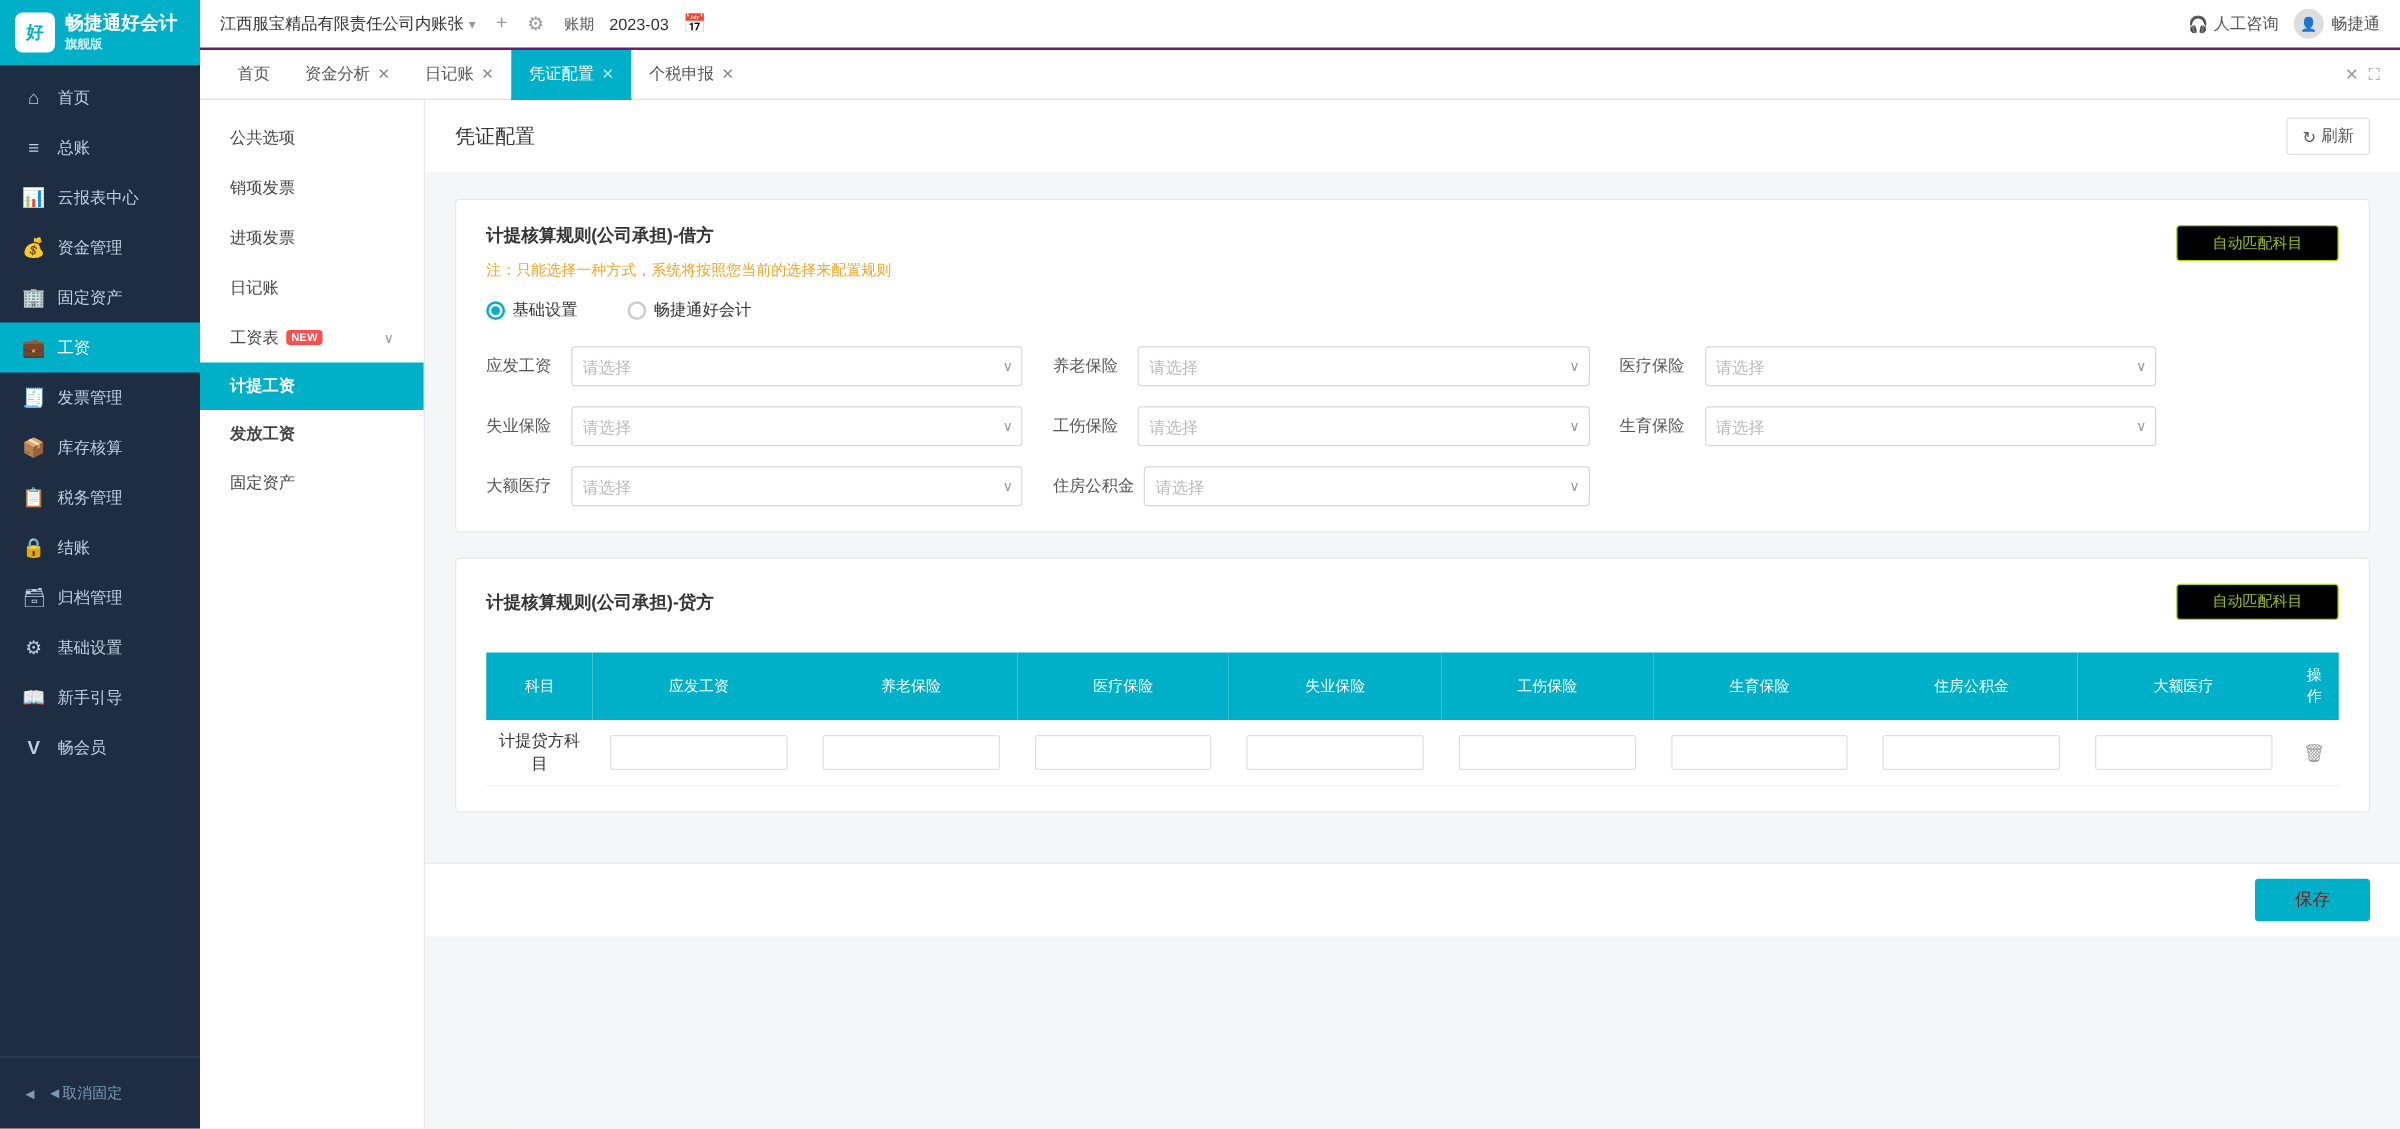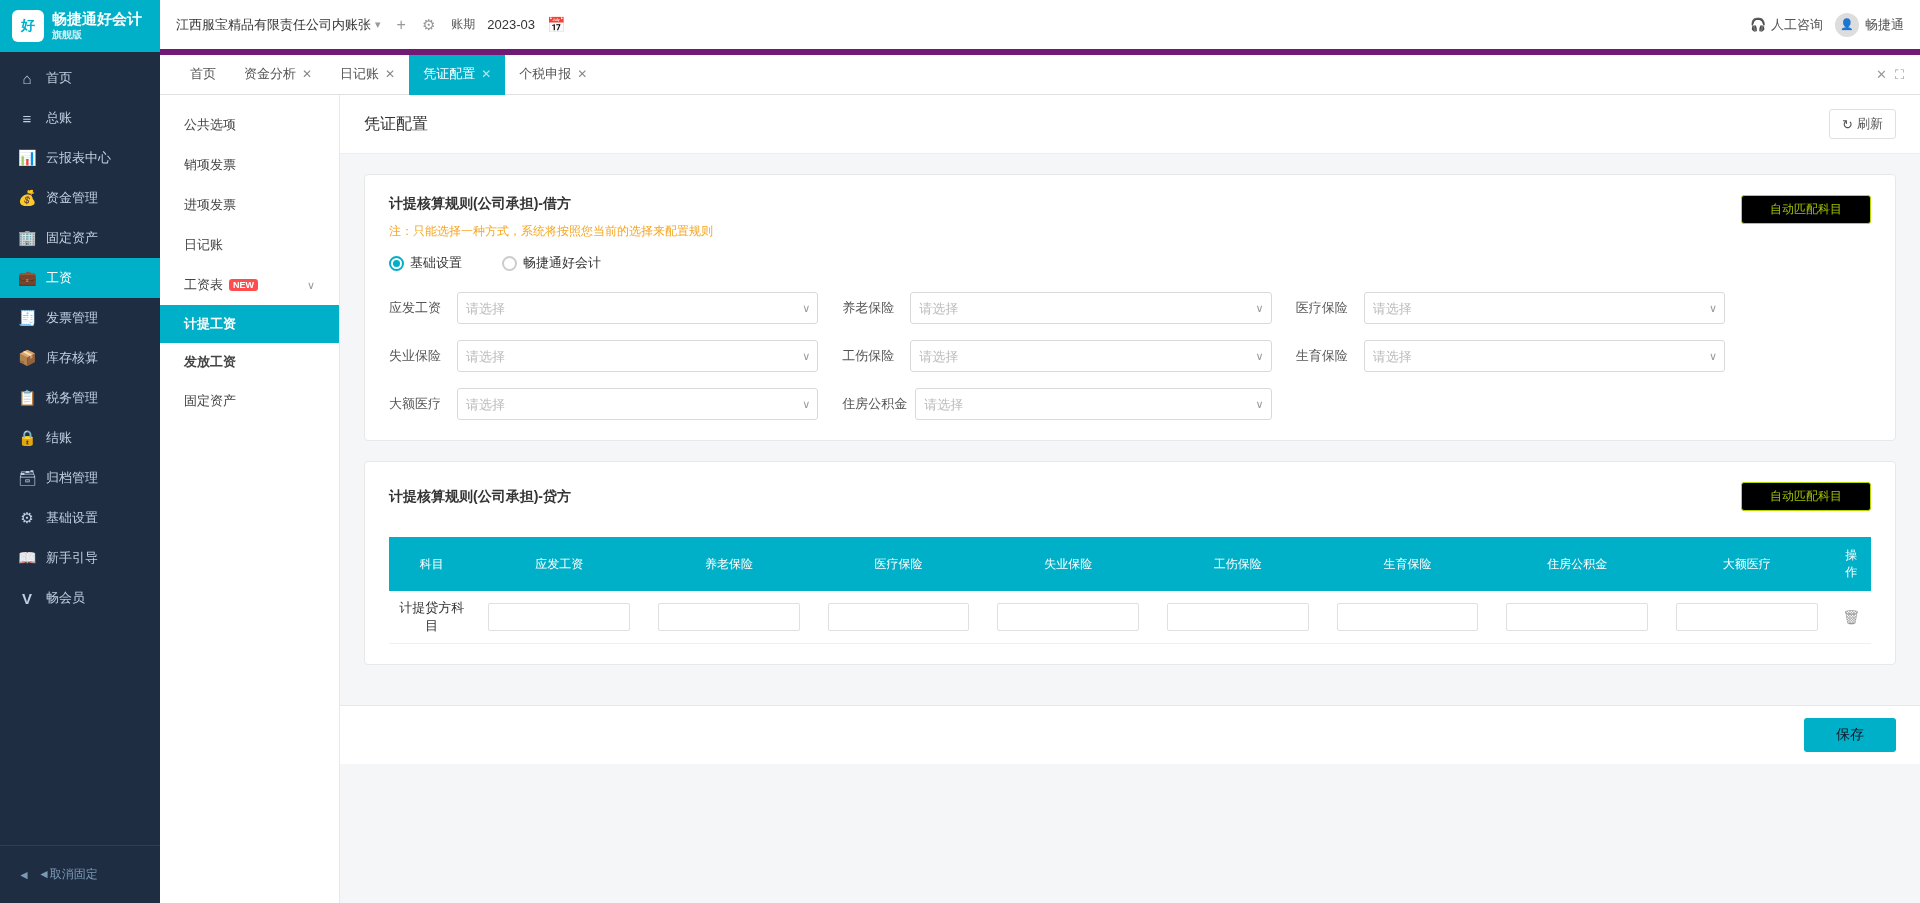--- a/index.html
+++ b/index.html
@@ -63,25 +63,25 @@
     .main {
       flex: 1;
       display: flex;
       flex-direction: column;
       overflow: hidden;
     }
 
     
     .topbar {
       background: white;
-      border-bottom: 6px solid #701a75;
+      border-bottom: 2px solid #701a75;
       display: flex;
       align-items: center;
       padding: 0 16px;
-      height: 55px;
+      height: 40px;
       flex-shrink: 0;
       gap: 12px;
     }
     .topbar-company {
       display: flex; align-items: center; gap: 4px;
       color: #333;
       font-size: 13px;
       cursor: pointer;
     }
     .topbar-company-arrow { color: #999; font-size: 11px; }
@@ -325,21 +325,21 @@
       position: sticky;
       bottom: 0;
       background: white;
       border-top: 1px solid #e8e8e8;
       padding: 12px 24px;
       display: flex;
       justify-content: flex-end;
     }
     .btn-save {
       background: #00b0c8;
-      color: #0f172a;
+      color: #7f1d1d;
       border: none;
       border-radius: 3px;
       padding: 8px 32px;
       font-size: 14px;
       cursor: pointer;
     }
 
     
     .page::-webkit-scrollbar { width: 6px; }
     .page::-webkit-scrollbar-thumb { background: #ccc; border-radius: 3px; }

